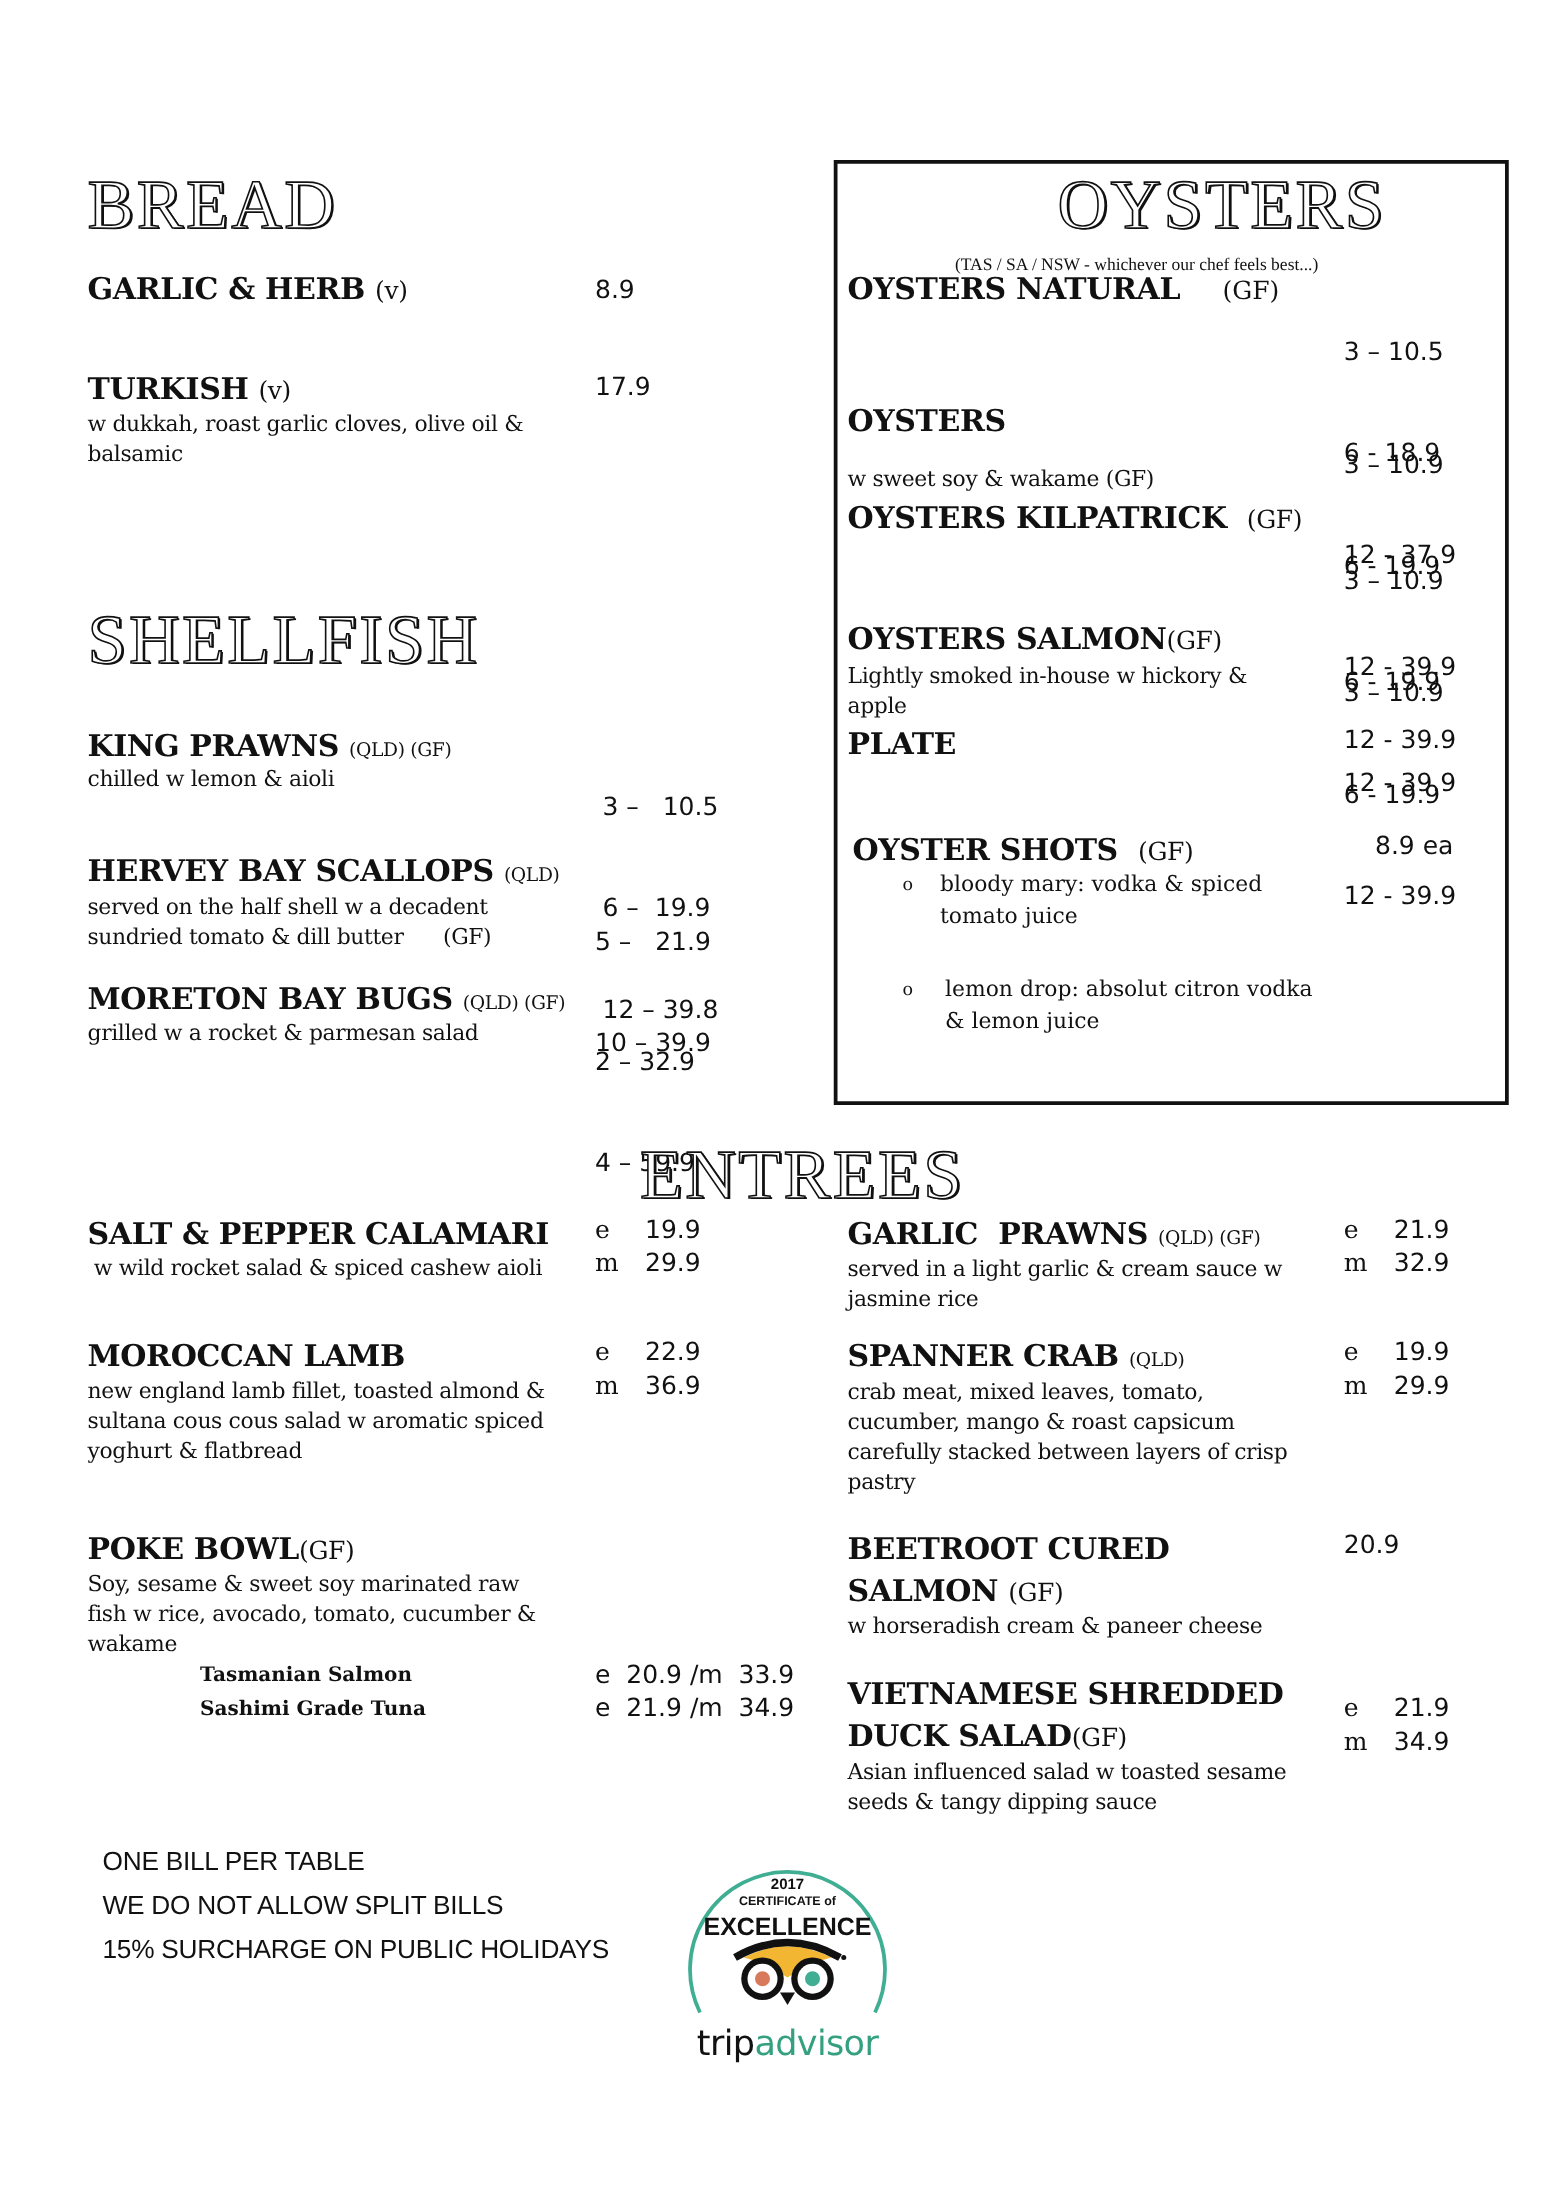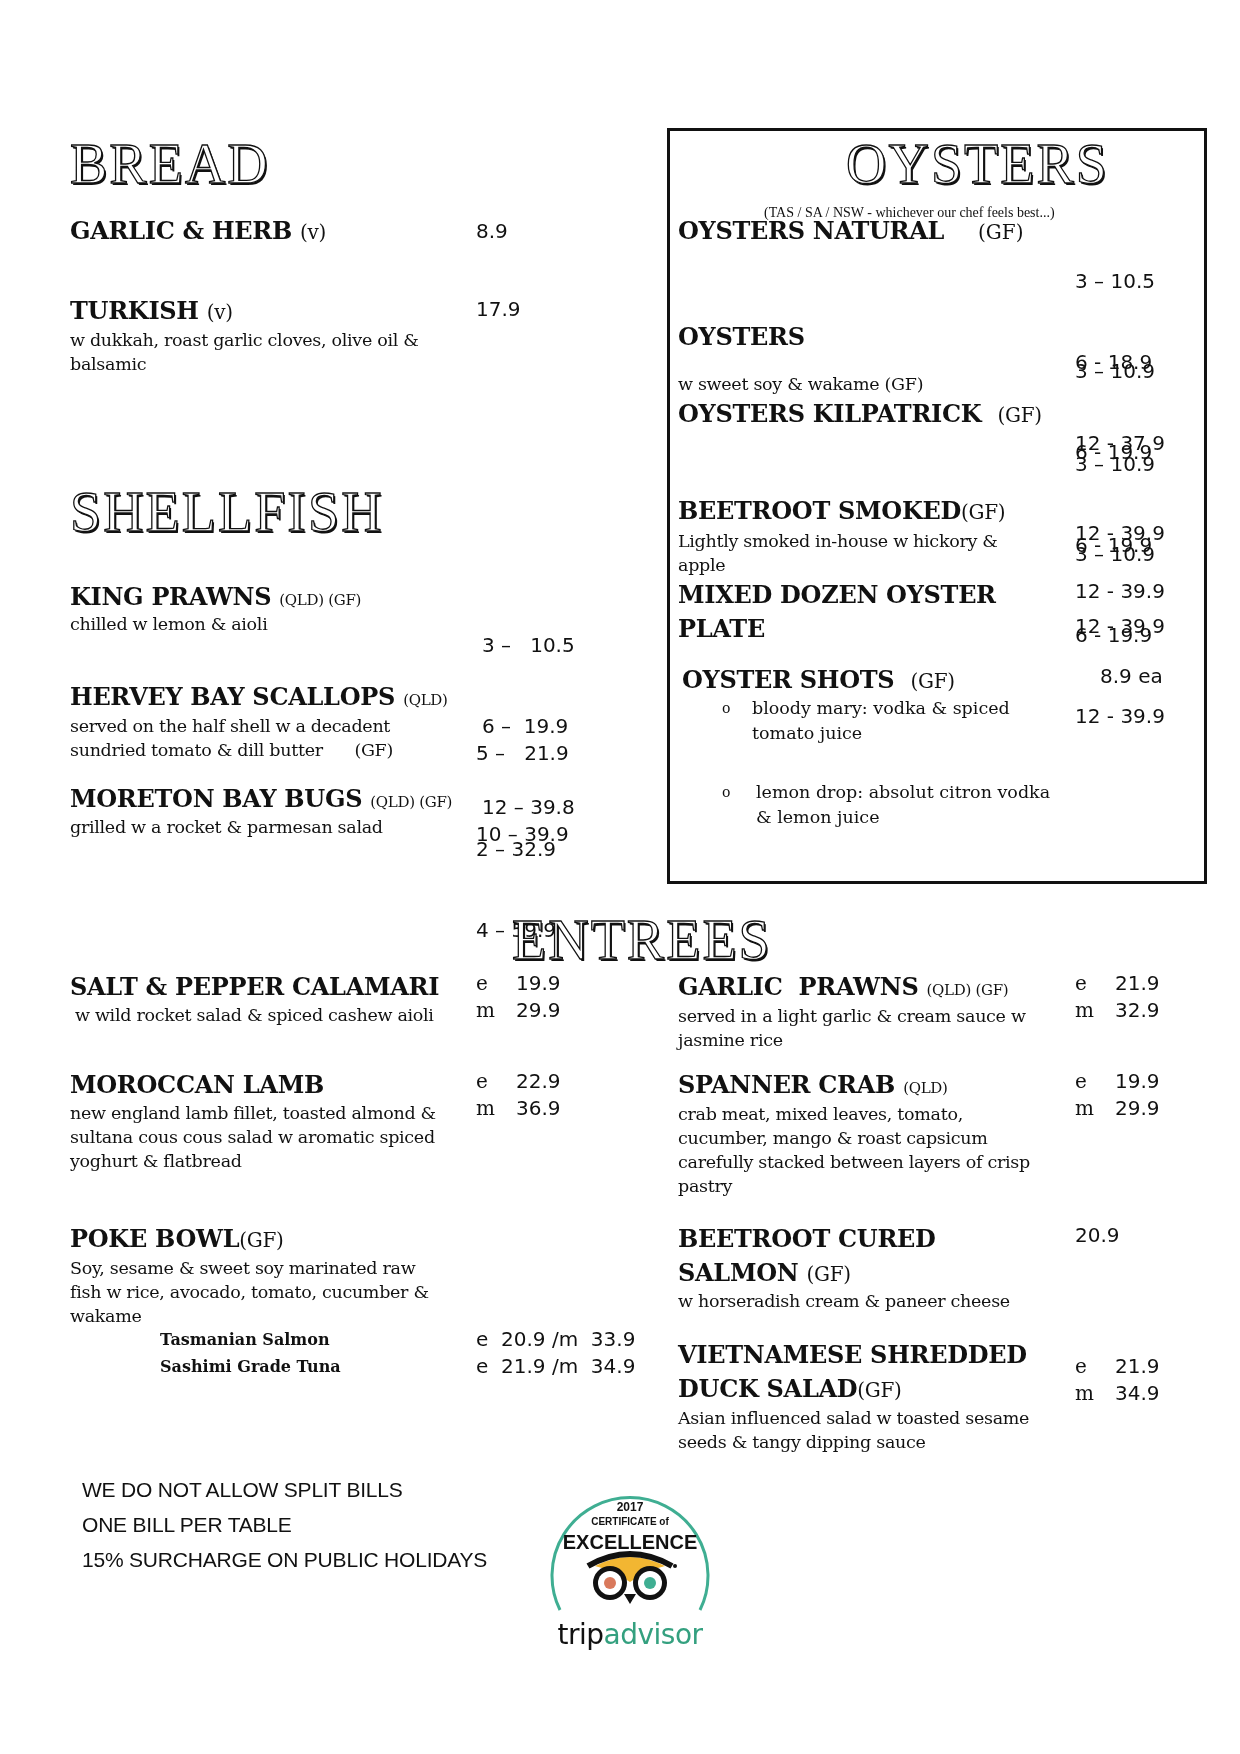--- a/index.html
+++ b/index.html
@@ -81,30 +81,29 @@
   <span class="price-line">12 - 39.9</span>
 </div>
 
 <div class="name" style="left:678px; top:397px;"><span>OYSTERS KILPATRICK</span> &nbsp;<span class="tag">(GF)</span></div>
 <div class="price" style="left:1075px; top:397px; white-space:pre;">
   <span class="price-line">3 – 10.9</span>
   <span class="price-line">6 - 19.9</span>
   <span class="price-line">12 - 39.9</span>
 </div>
 
-<div class="name" style="left:678px; top:494px;"><span>BEETROOT SMOKED</span><span class="tag">(GF)</span></div>
+<div class="name" style="left:678px; top:494px;"><span>OYSTERS SALMON</span><span class="tag">(GF)</span></div>
 <div class="desc" style="left:678px; top:529px; width:340px;">Lightly smoked in-house w hickory &amp; apple</div>
 <div class="price" style="left:1075px; top:487px; white-space:pre;">
   <span class="price-line">3 – 10.9</span>
   <span class="price-line">6 - 19.9</span>
   <span class="price-line">12 - 39.9</span>
 </div>
 
 <div class="name" style="left:678px; top:578px; line-height:34px;">
-  <span style="display:block;">MIXED DOZEN OYSTER</span>
   <span style="display:block;">PLATE</span>
 </div>
 <div class="price" style="left:1075px; top:578px;">12 - 39.9</div>
 
 <div class="name" style="left:682px; top:663px;"><span>OYSTER SHOTS</span> &nbsp;<span class="tag">(GF)</span></div>
 <div class="price" style="left:1100px; top:663px;">8.9 ea</div>
 <div class="bullet" style="left:752px; top:696px; width:280px;"><span class="dot">o</span><span>bloody mary: vodka &amp; spiced tomato juice</span></div>
 <div class="bullet" style="left:756px; top:780px; width:310px;"><span class="dot" style="left:-34px;">o</span><span>lemon drop: absolut citron vodka &amp; lemon juice</span></div>
 
 <div class="section-title" style="left:512px; top:912px; font-size:56px;">ENTREES</div>
@@ -155,22 +154,22 @@
   <span style="display:block;">VIETNAMESE SHREDDED</span>
   <span style="display:block;"><span>DUCK SALAD</span><span class="tag">(GF)</span></span>
 </div>
 <div class="desc" style="left:678px; top:1406px; width:380px;">Asian influenced salad w toasted sesame seeds &amp; tangy dipping sauce</div>
 <div class="price" style="left:1075px; top:1353px;">
   <span class="price-line"><span class="em">e</span><span>21.9</span></span>
   <span class="price-line"><span class="em">m</span><span>34.9</span></span>
 </div>
 
 <div class="notice" style="left:82px; top:1472px;">
+  <div>ONE BILL PER TABLE</div>
   <div>WE DO NOT ALLOW SPLIT BILLS</div>
-  <div>ONE BILL PER TABLE</div>
   <div>15% SURCHARGE ON PUBLIC HOLIDAYS</div>
 </div>
 
 <div class="badge">
   <svg width="180" height="180" viewBox="0 0 180 180">
     <path d="M 20 140 A 78 78 0 1 1 160 140" fill="none" stroke="#3fae92" stroke-width="3"></path>
 
     <g>
       <path d="M 55 96 Q 90 78 125 96 Q 108 100 90 112 Q 72 100 55 96 Z" fill="#f2b632"></path>
       <path d="M 48 96 Q 90 72 132 96" fill="none" stroke="#111" stroke-width="6"></path>

